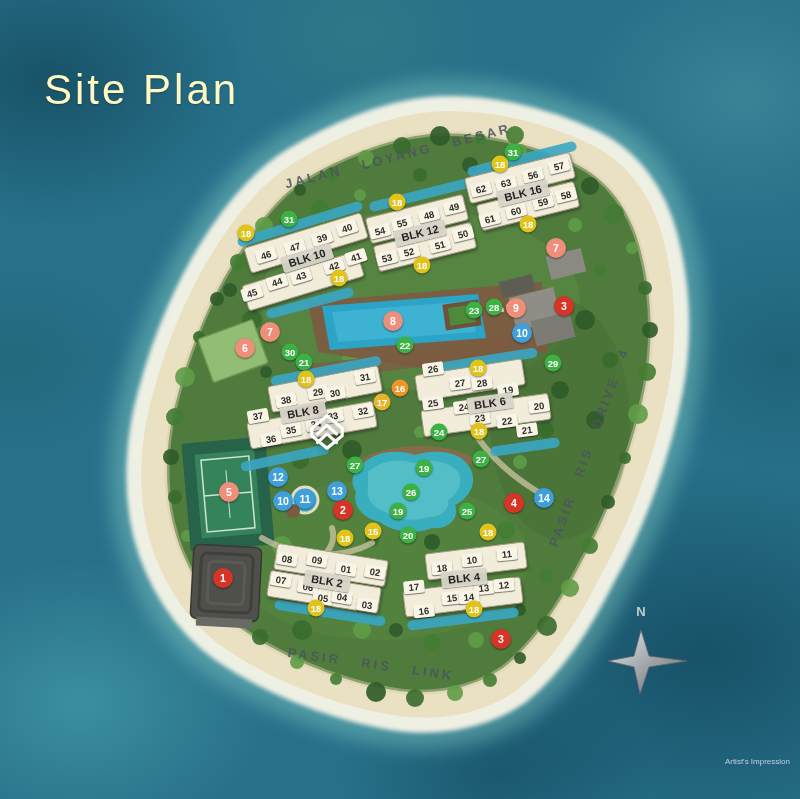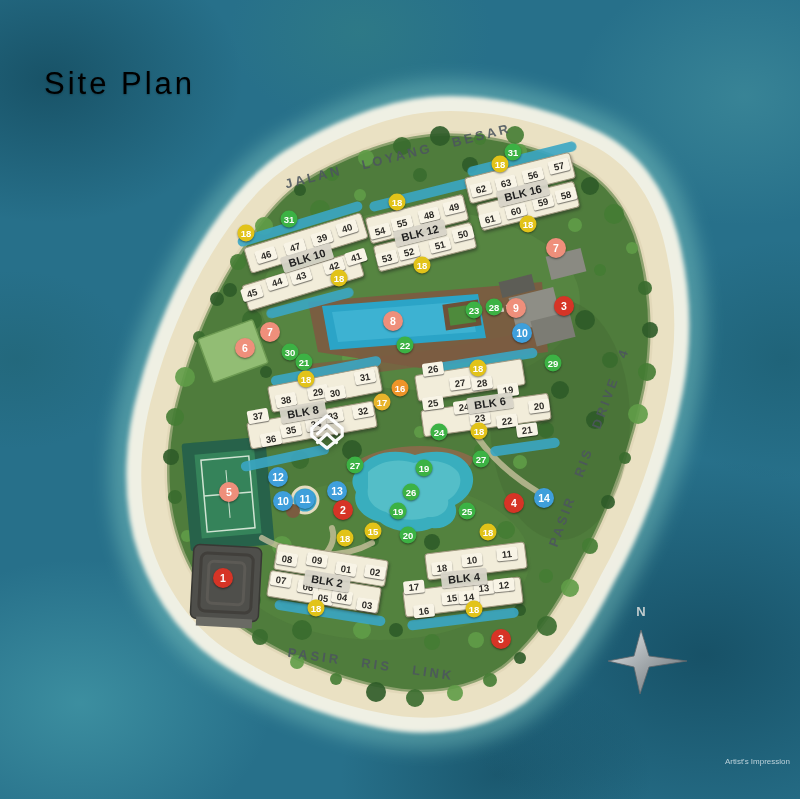--- a/index.html
+++ b/index.html
@@ -35,22 +35,22 @@
     display:flex;align-items:center;justify-content:center;
     box-shadow:0 1px 2px rgba(0,0,0,.45);
   }
   .marker.big{width:20px;height:20px;font-size:10.5px}
   .marker.small{width:17px;height:17px;font-size:9.5px}
   .road{
     position:absolute;z-index:4;white-space:nowrap;color:#4d565e;
     font-size:13px;font-weight:bold;letter-spacing:3px;word-spacing:14px;opacity:.88;
   }
   #title{
-    position:absolute;left:44px;top:66px;z-index:6;color:#000000;
-    font-size:31px;font-weight:300;letter-spacing:3px;
+    position:absolute;left:44px;top:66px;z-index:6;color:#fef9c3;
+    font-size:42px;font-weight:300;letter-spacing:3px;
     text-shadow:0 1px 2px rgba(0,0,0,.25);
   }
   #watermark{
     position:absolute;left:308px;top:413px;z-index:7;display:flex;align-items:center;gap:9px;
     filter:drop-shadow(0 1px 3px rgba(0,0,0,.35));
   }
   #watermark .brand{color:#fff;font-size:23px;font-weight:bold;letter-spacing:.5px;opacity:.97}
   #compass-n{
     position:absolute;left:641px;top:611px;z-index:4;transform:translate(-50%,-50%);
     color:#c3cdce;font-size:13px;font-weight:bold;

